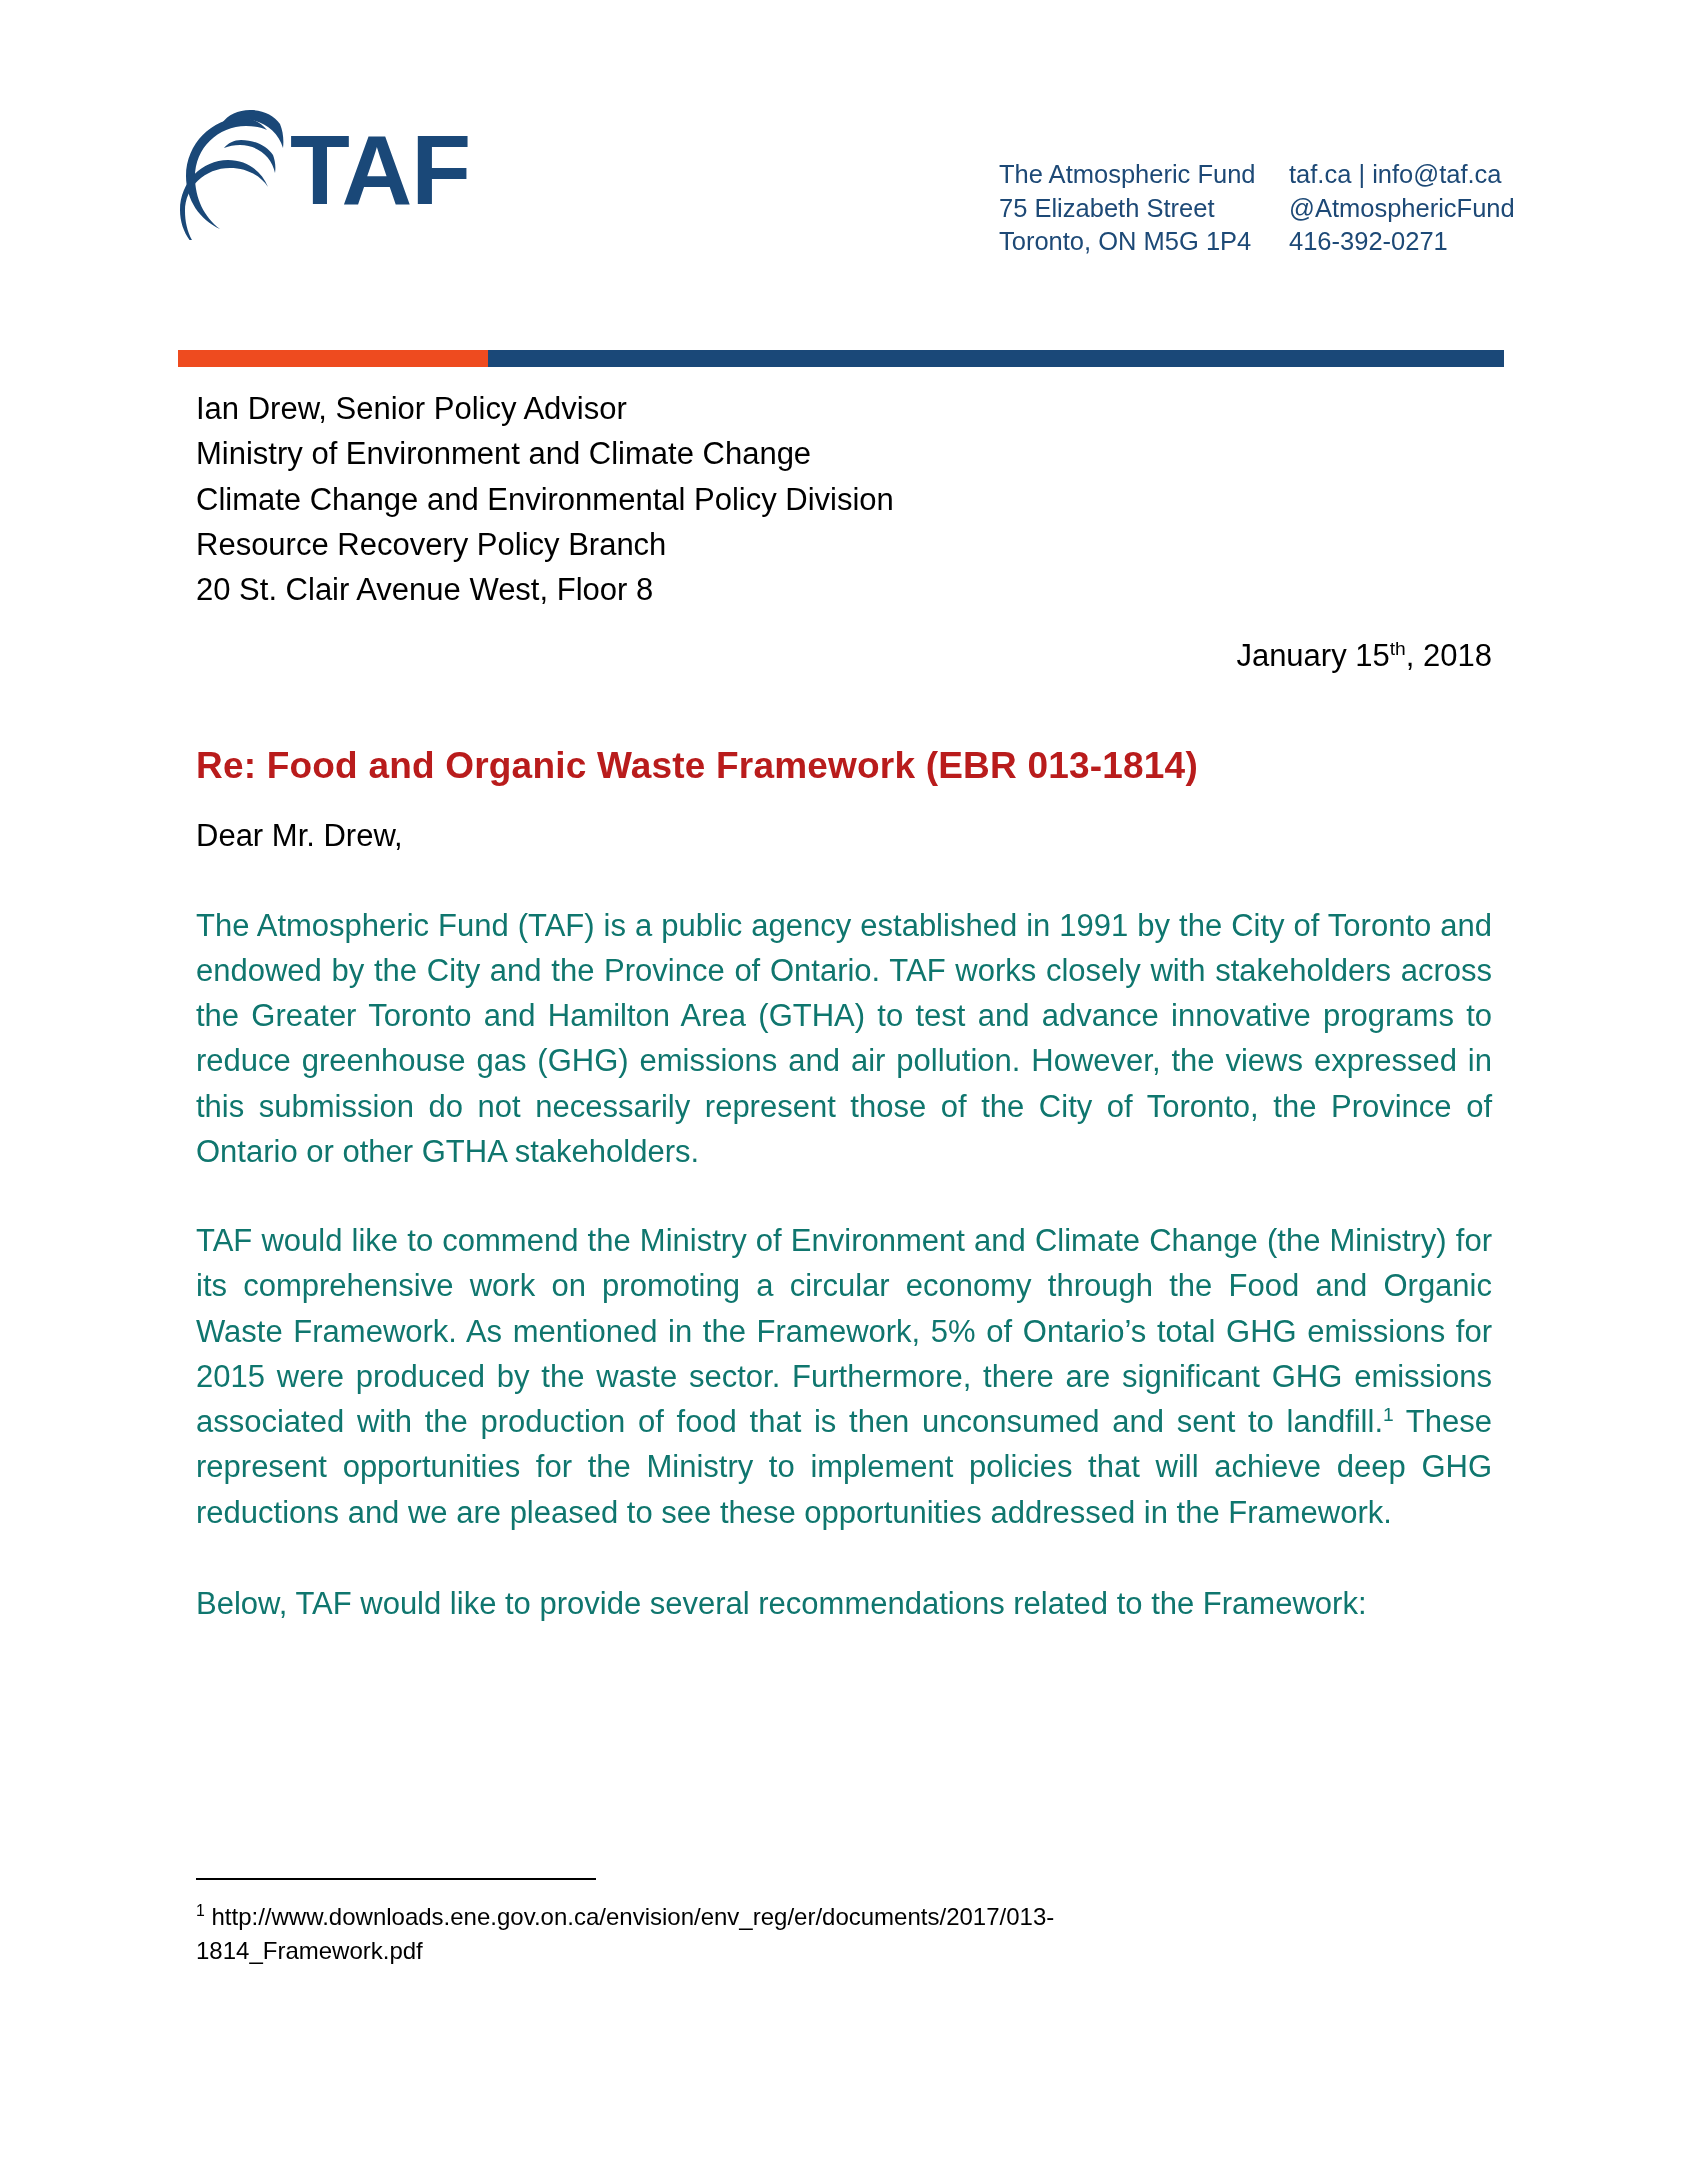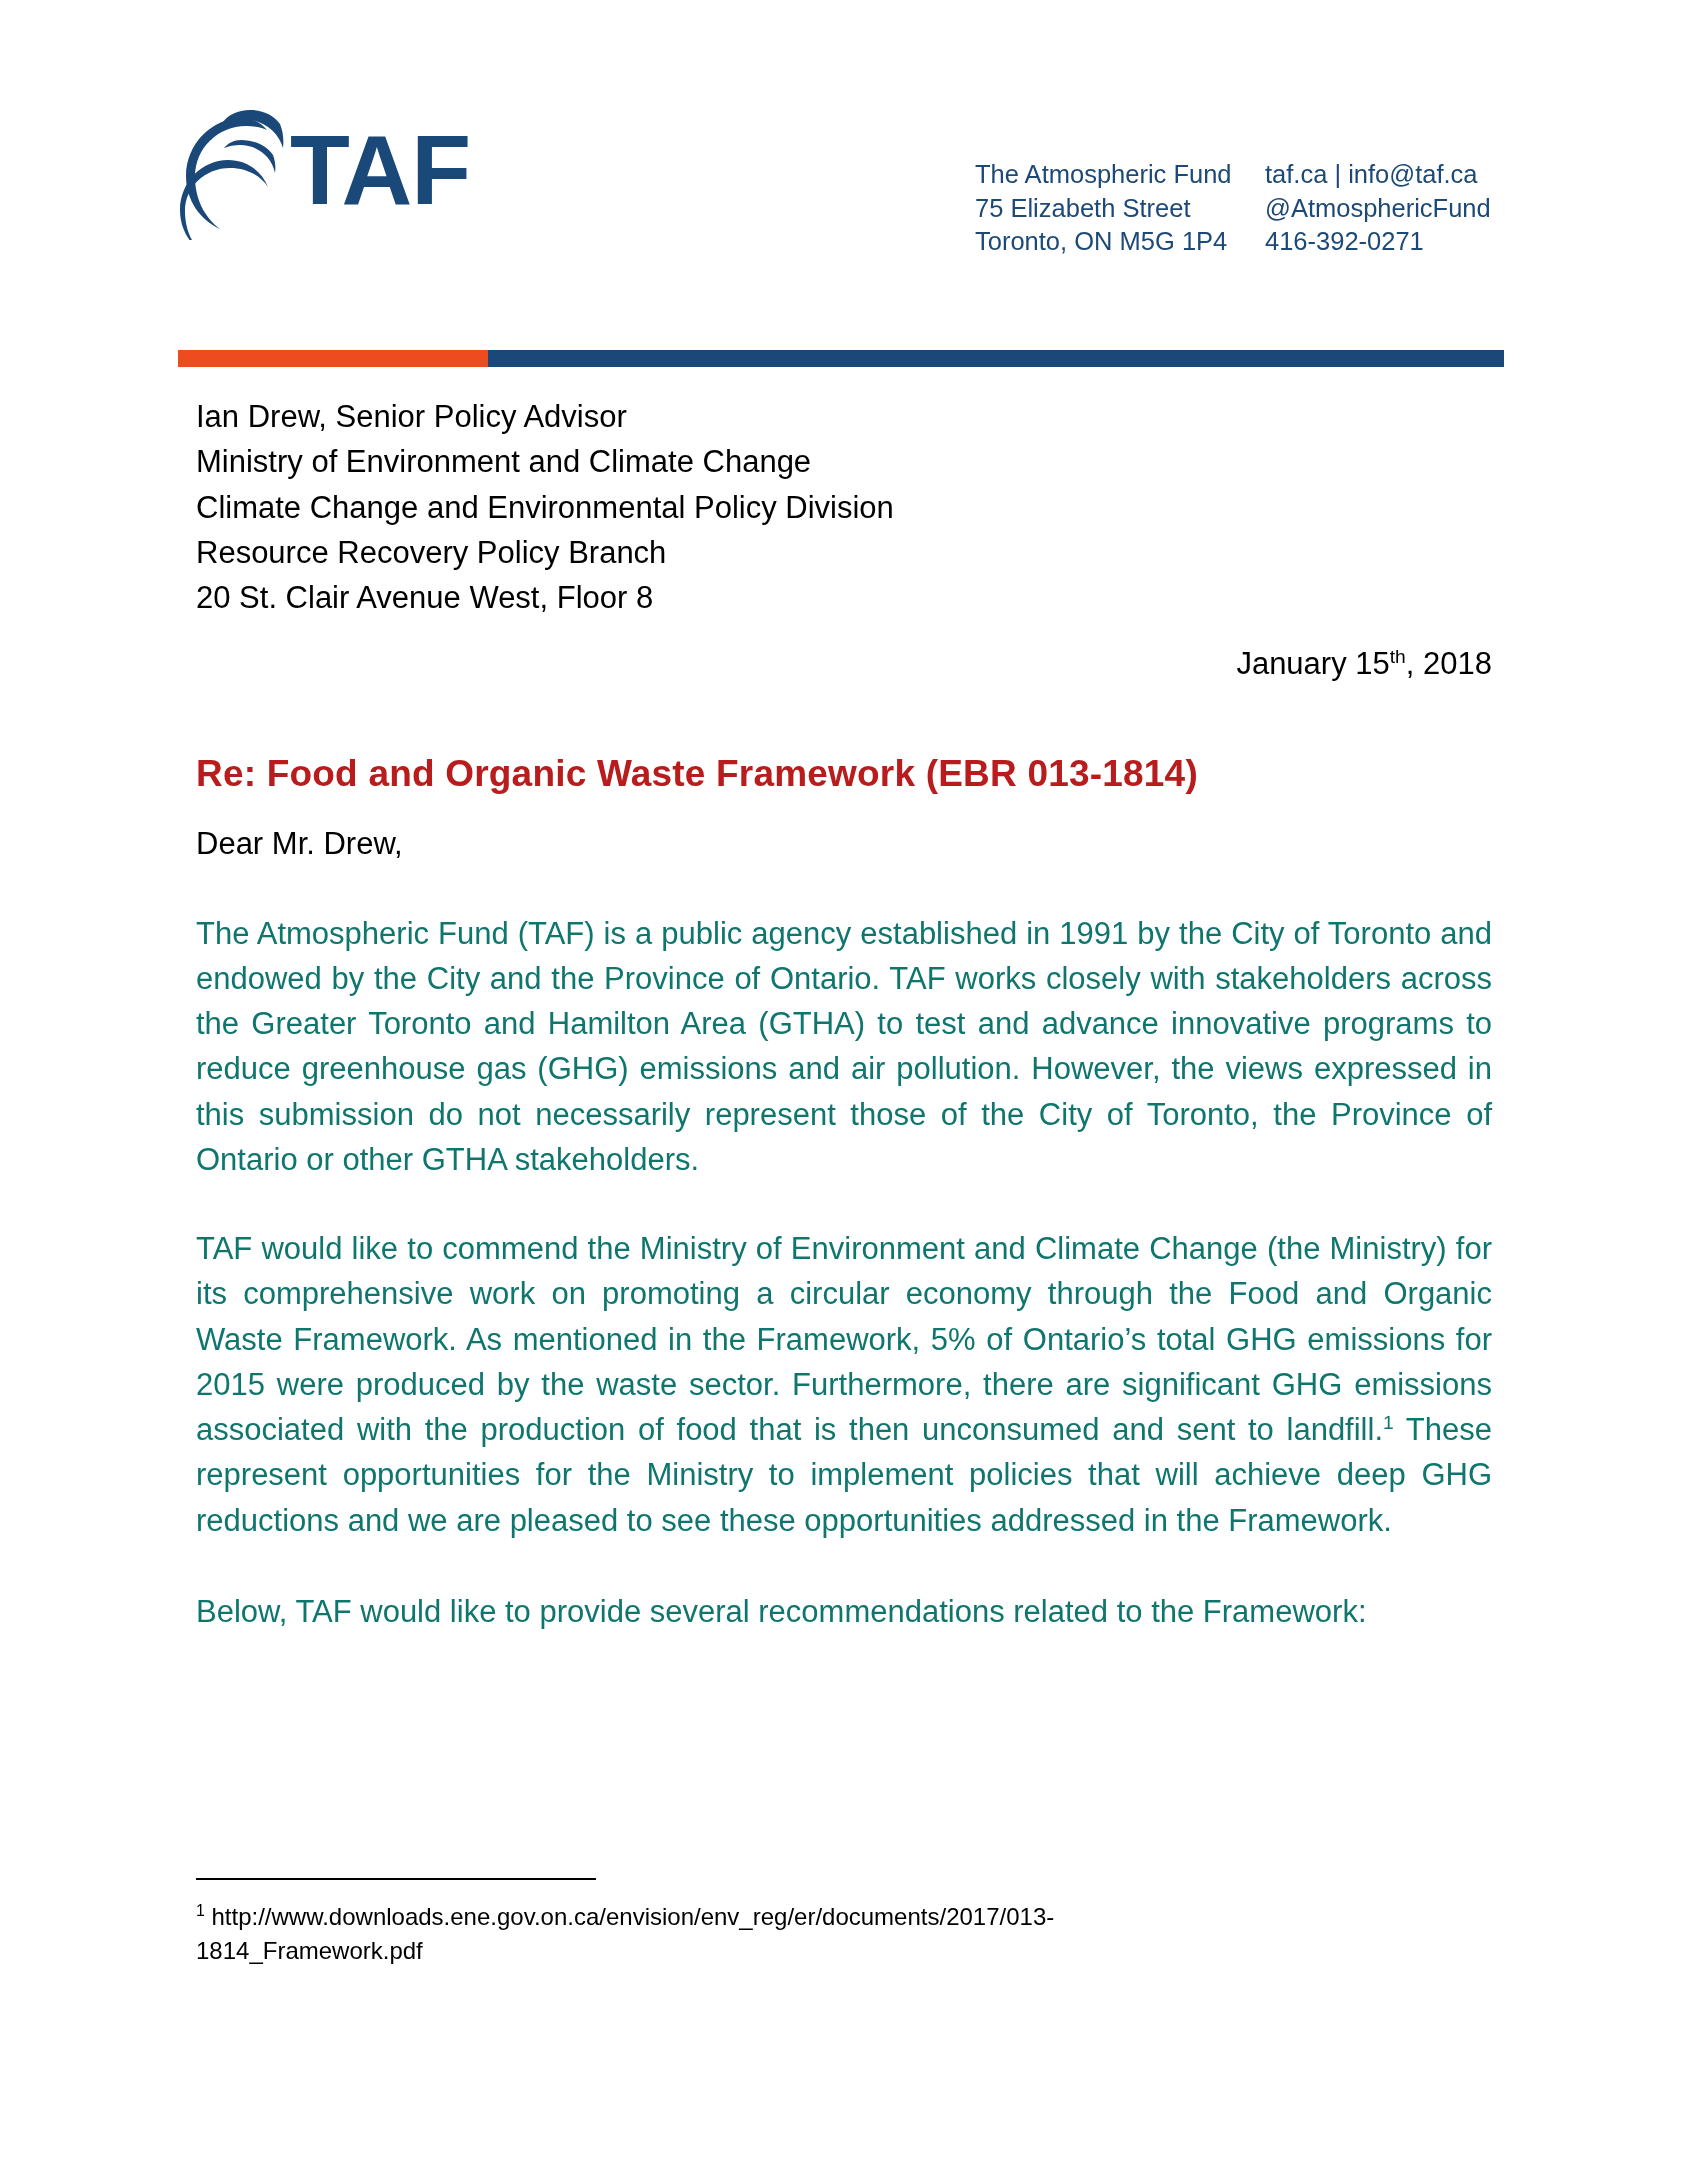--- a/index.html
+++ b/index.html
@@ -56,21 +56,21 @@
     left: 975px;
     top: 158px;
     display: flex;
     color: #1D4976;
     font-size: 25.5px;
     line-height: 1.32;
     white-space: nowrap;
   }
   .contact-col-a { width: 290px; }
   .contact-col-b { }
-  .contact-line { display: block; }
+  .contact-line { display: block; margin-left: 24px; }
 
   
   .rule-bar {
     position: absolute;
     left: 178px;
     top: 350px;
     width: 1326px;
     height: 17px;
     display: flex;
   }
@@ -82,21 +82,21 @@
   .rule-navy {
     flex: 1;
     height: 100%;
     background: #1A4878;
   }
 
   
   .content {
     position: absolute;
     left: 196px;
-    top: 394px;
+    top: 386px;
     width: 1296px;
   }
   .address-block {
     font-size: 31px;
     line-height: 1.46;
     color: #000;
   }
   .address-line { display: block; white-space: nowrap; }
 
   .date-line {

